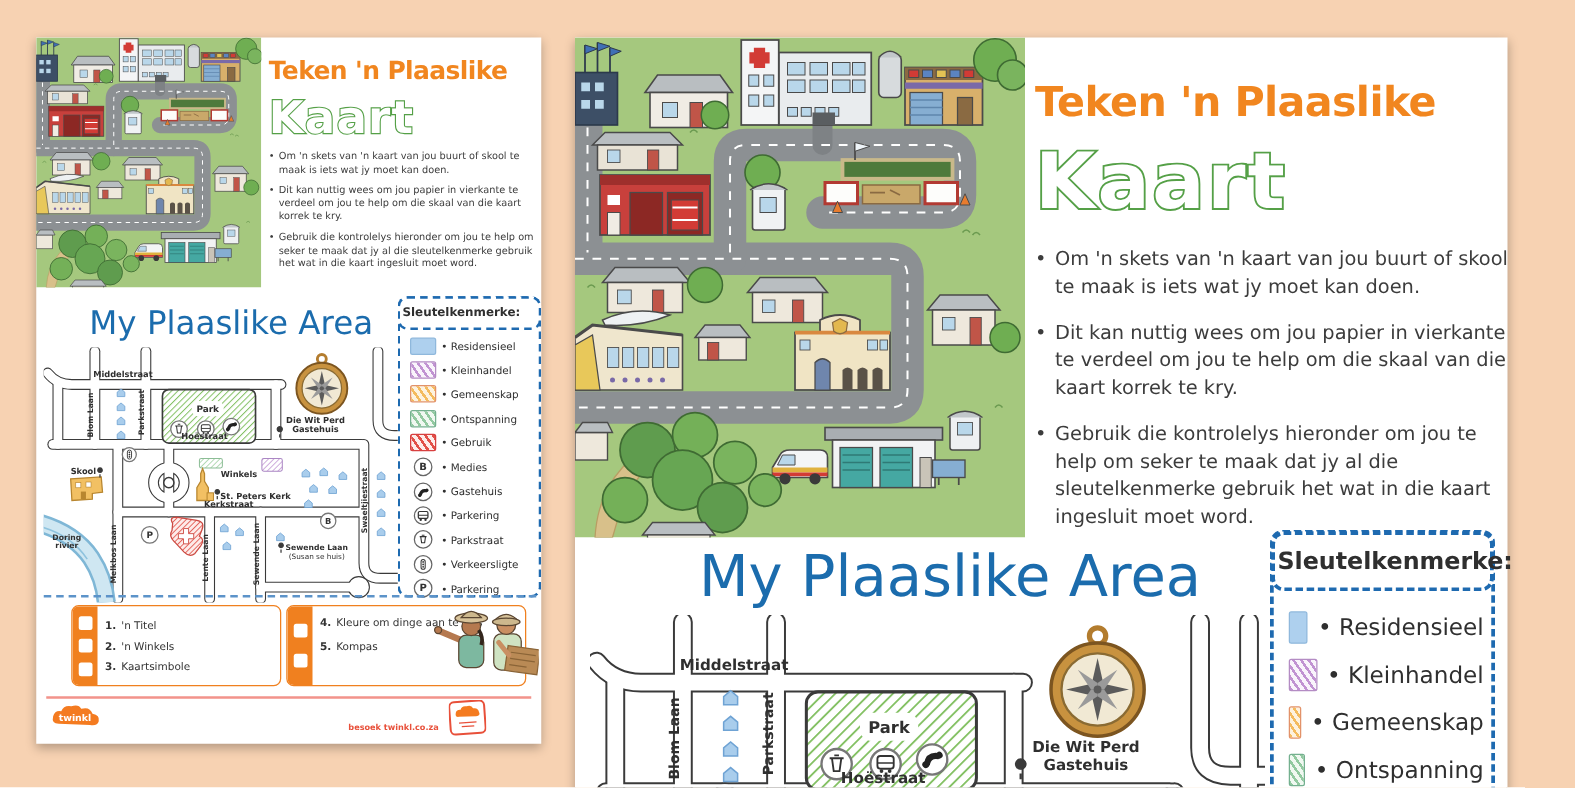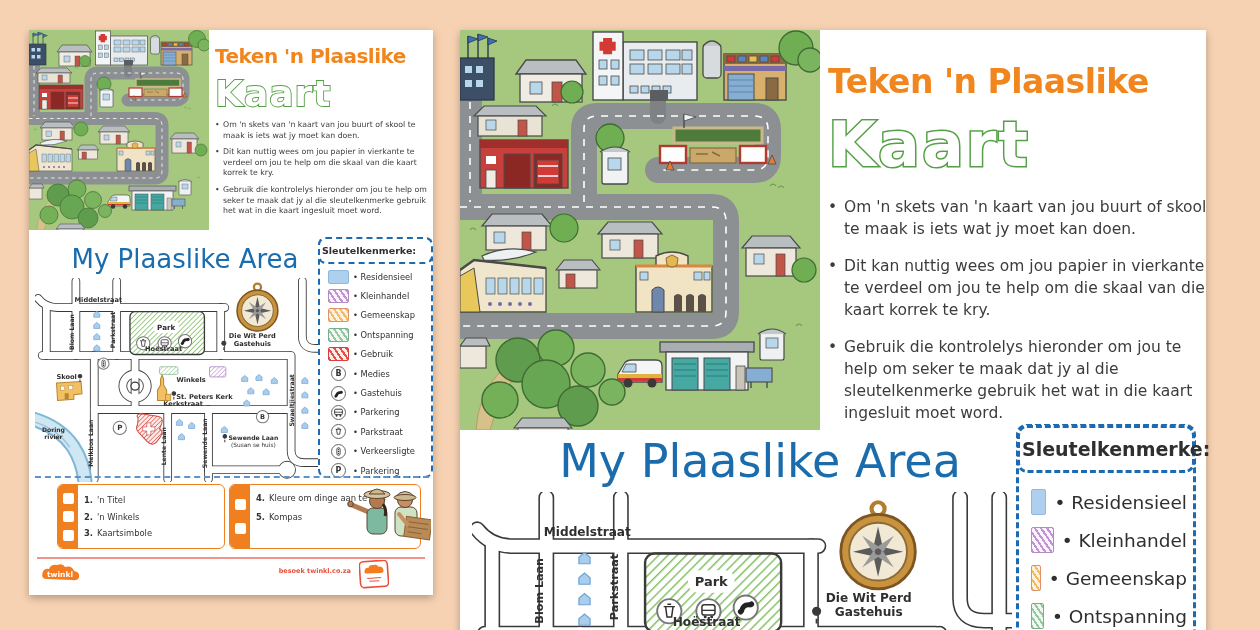--- a/index.html
+++ b/index.html
@@ -715,21 +715,21 @@
           </g>
         <line x1="52" y1="34" x2="60" y2="44" stroke="#c98f62" stroke-width="4" stroke-linecap="round"></line>
       </g>
     </svg>
 
     <div class="abs footline"></div>
     <svg class="abs" style="left:12px;top:533px" width="40" height="22" viewBox="0 0 40 22">
       <path d="M 6 16 Q 0 16 1.5 10 Q 3 5 8 6 Q 10 1 16 2 Q 22 0 24 4 Q 31 2 33 8 Q 39 9 38 14 Q 37 18 31 17 Z" fill="#f47b20"></path>
       <text x="19" y="13.5" text-anchor="middle" font-size="7.5" font-weight="bold" fill="#ffffff" font-family="DejaVu Sans, sans-serif">twinkl</text>
     </svg>
-    <div class="abs visit" style="right:82px;top:537px">besoek twinkl.co.za</div>
+    <div class="abs visit" style="right:82px;top:548px">besoek twinkl.co.za</div>
     <svg class="abs" style="right:44px;top:530px" width="30" height="30" viewBox="0 0 30 30">
       <rect x="1" y="1" width="28" height="26" rx="4" fill="#fff" stroke="#e8503a" stroke-width="1.6" transform="rotate(-4 15 15)"></rect>
       <path d="M 8 13 Q 5 13 6 9.5 Q 7 7 10 7.5 Q 11 4 15 5 Q 19 4 20 7 Q 24 6.5 24.5 10 Q 26 13 22 13.5 Z" fill="#f47b20" transform="rotate(-4 15 15)"></path>
       <g transform="rotate(-4 15 15)" stroke="#e8503a" stroke-width="1">
           <line x1="8" y1="18" x2="22" y2="18"></line>
           <line x1="10" y1="21" x2="20" y2="21"></line>
         </g>
     </svg>
   </div>
 

